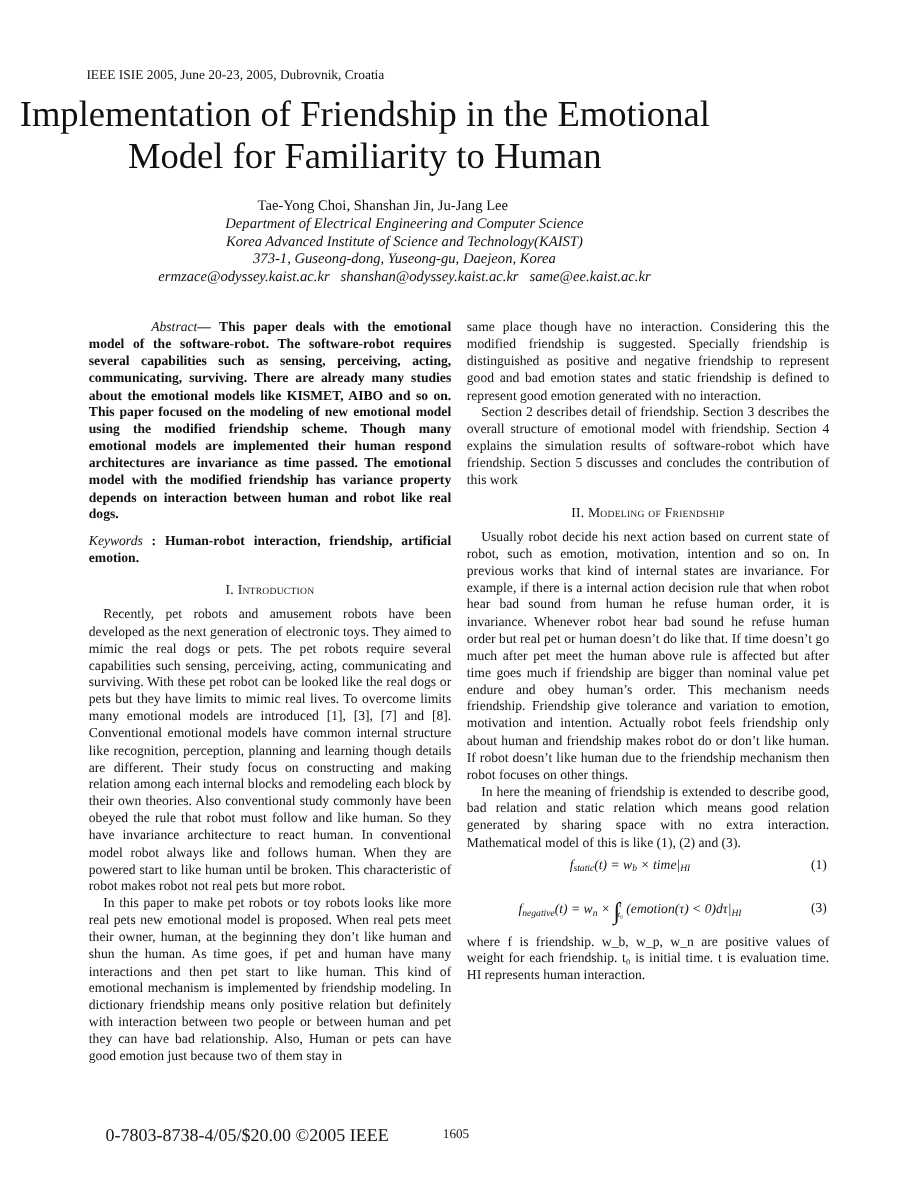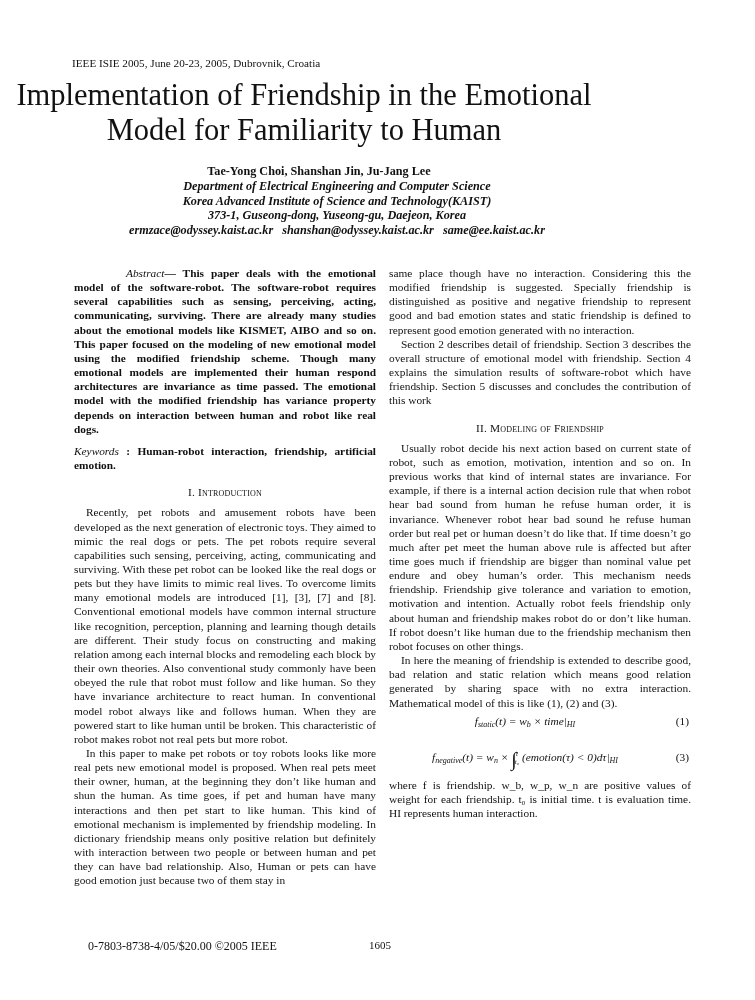--- a/index.html
+++ b/index.html
@@ -1,38 +1,38 @@
 <!DOCTYPE html>
 <html><head>
 <meta charset="utf-8">
 <style>
   html, body { margin:0; padding:0; background:#ffffff; }
   body { width:755px; height:1000px; position:relative; overflow:hidden; color:#111; font-family:"Liberation Serif", serif; }
   .conf { position:absolute; left:72px; top:45px; font-size:11.2px;margin-top:12px; }
   .title { position:absolute; left:0; width:608px; top:78px; text-align:center; font-size:30.5px; line-height:35px; }
-  .authors { position:absolute; left:0; width:638px; top:164px; text-align:center; font-size:12.2px; line-height:14.8px;font-weight:bold; }
+  .authors { position:absolute; left:0; width:638px; top:164px; text-align:center; font-size:12.2px; line-height:14.8px; }
   .authors .it { font-style:italic;margin-left:36px; }
   .col { position:absolute; width:302px; font-size:11.35px; line-height:14.15px; text-align:justify; }
   .col.left { left:74px; top:266px; }
   .col.right { left:389px; top:266px; }
   .col p { margin:0; }
   .indent { text-indent:12px; }
   .abs { font-weight:bold; }
   .abs .lbl { font-style:italic; font-weight:normal;margin-left:40px; }
   .kw { font-weight:bold; margin-top:8px !important; }
   .kw .lbl { font-style:italic; font-weight:normal;margin-top:16px; }
   .sec { text-align:center; margin:13px 0 6px 0 !important; font-size:11.35px; letter-spacing:0.2px; }
   .sec .sc { font-variant:small-caps; }
   .eq { position:relative; height:14px; margin:2px 0; font-style:italic; }
   .eq .body { position:absolute; left:0; right:30px; text-align:center; }
   .eq .num { position:absolute; right:2px; font-style:normal; }
   .eq sub { font-size:8px; vertical-align:-2px; }
   .eq .int { font-size:20px; font-style:normal; vertical-align:-5px; }
   .eq .lim { display:inline-block; font-size:7px; line-height:8px; vertical-align:-3px; margin-left:-2px; }
-  .footer { position:absolute; left:72px; top:939px; font-size:12px;padding-left:16px; }
+  .footer { position:absolute; left:72px; top:939px; font-size:15px;padding-left:16px; }
   .pageno { position:absolute; left:369px; top:939px; font-size:11px; }
 </style>
 </head>
 <body>
 
 <div class="conf">IEEE ISIE 2005, June 20-23, 2005, Dubrovnik, Croatia</div>
 
 <div class="title">
   <div>Implementation of Friendship in the Emotional</div>
   <div>Model for Familiarity to Human</div>

